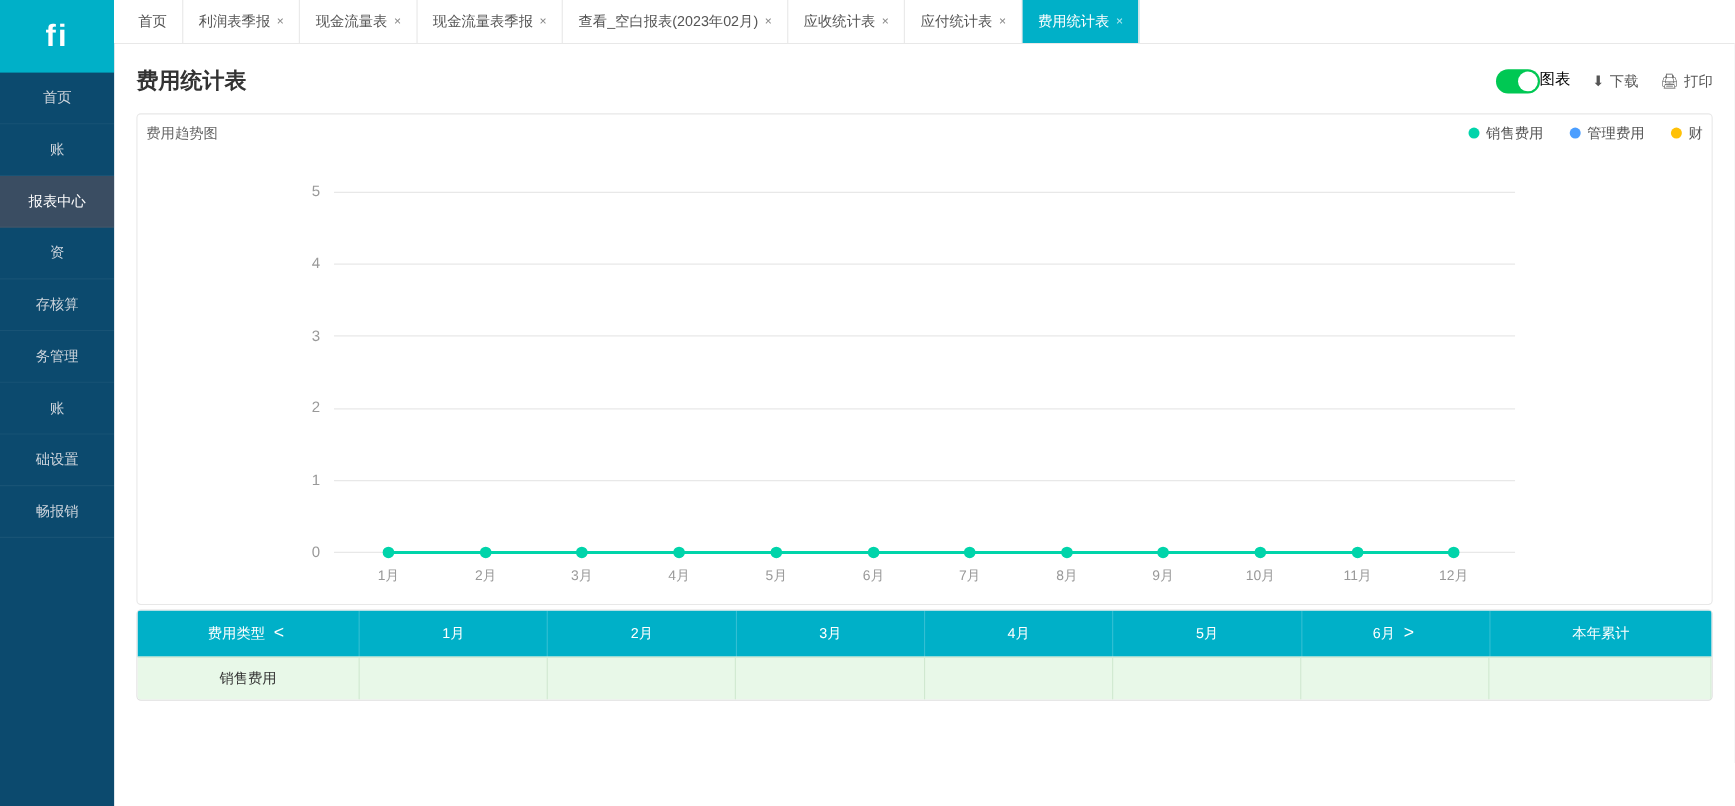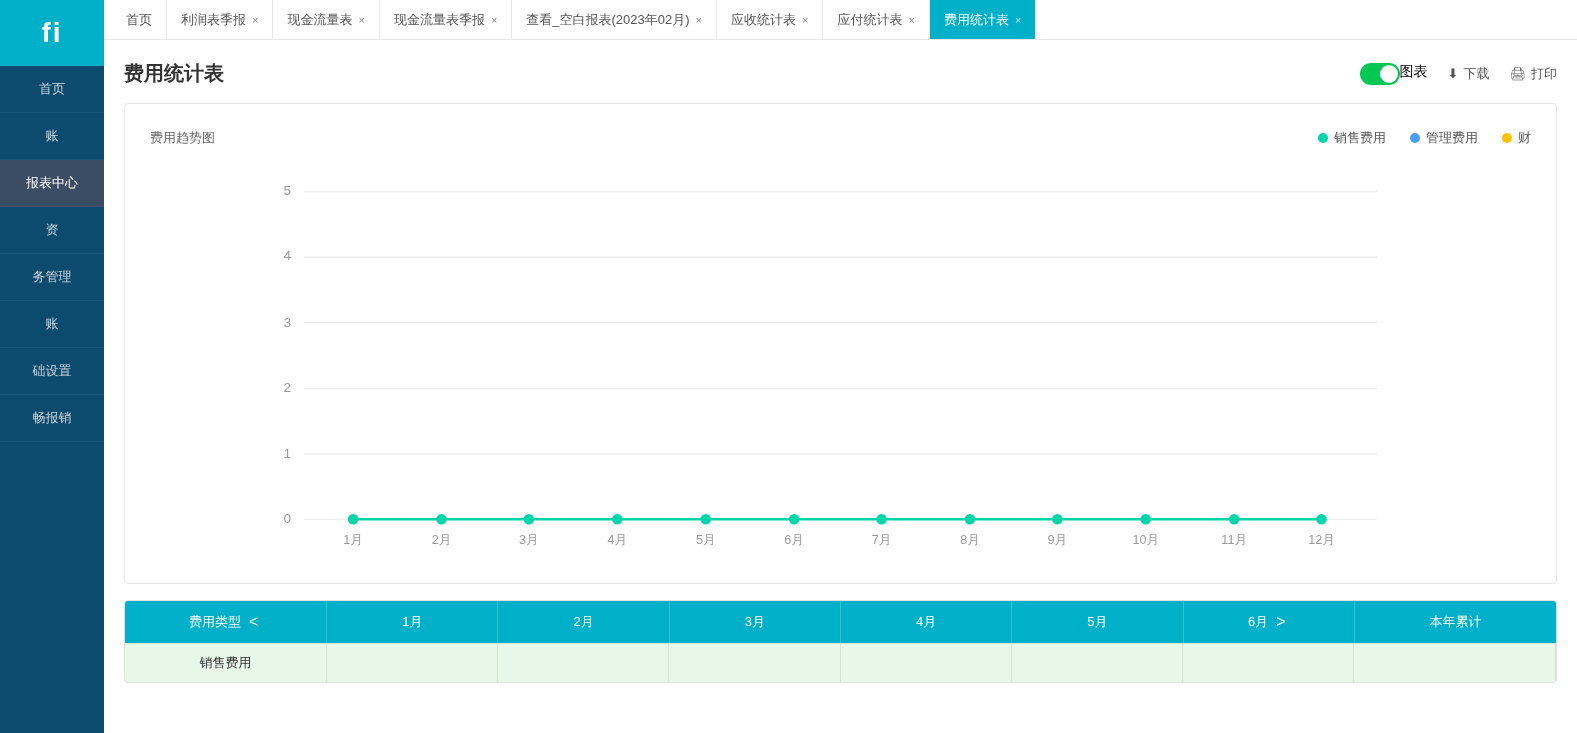--- a/index.html
+++ b/index.html
@@ -134,22 +134,22 @@
       color: #555;
       cursor: pointer;
       font-size: 13px;
     }
 
     
     .chart-container {
       background: #fff;
       border: 1px solid #e8e8e8;
       border-radius: 4px;
-      padding: 25px;
-      margin-bottom: 16px;
+      padding: 8px;
+      margin-bottom: 4px;
     }
     .chart-title {
       font-size: 13px;
       color: #666;
       margin-bottom: 8px;
     }
     .chart-legend {
       display: flex;
       gap: 24px;
       justify-content: flex-end;
@@ -226,20 +226,21 @@
   </style>
 </head>
 <body>
 
 <div class="sidebar">
   <div class="sidebar-logo">fi</div>
   <div class="sidebar-item">首页</div>
   <div class="sidebar-item">账</div>
   <div class="sidebar-item active">报表中心</div>
   <div class="sidebar-item">资</div>
+  <div class="sidebar-item">存核算</div>
   <div class="sidebar-item">务管理</div>
   <div class="sidebar-item">账</div>
   <div class="sidebar-item">础设置</div>
   <div class="sidebar-item">畅报销</div>
 </div>
 
 <div class="main">
 
   <div class="tab-bar">
     <div class="tab">

